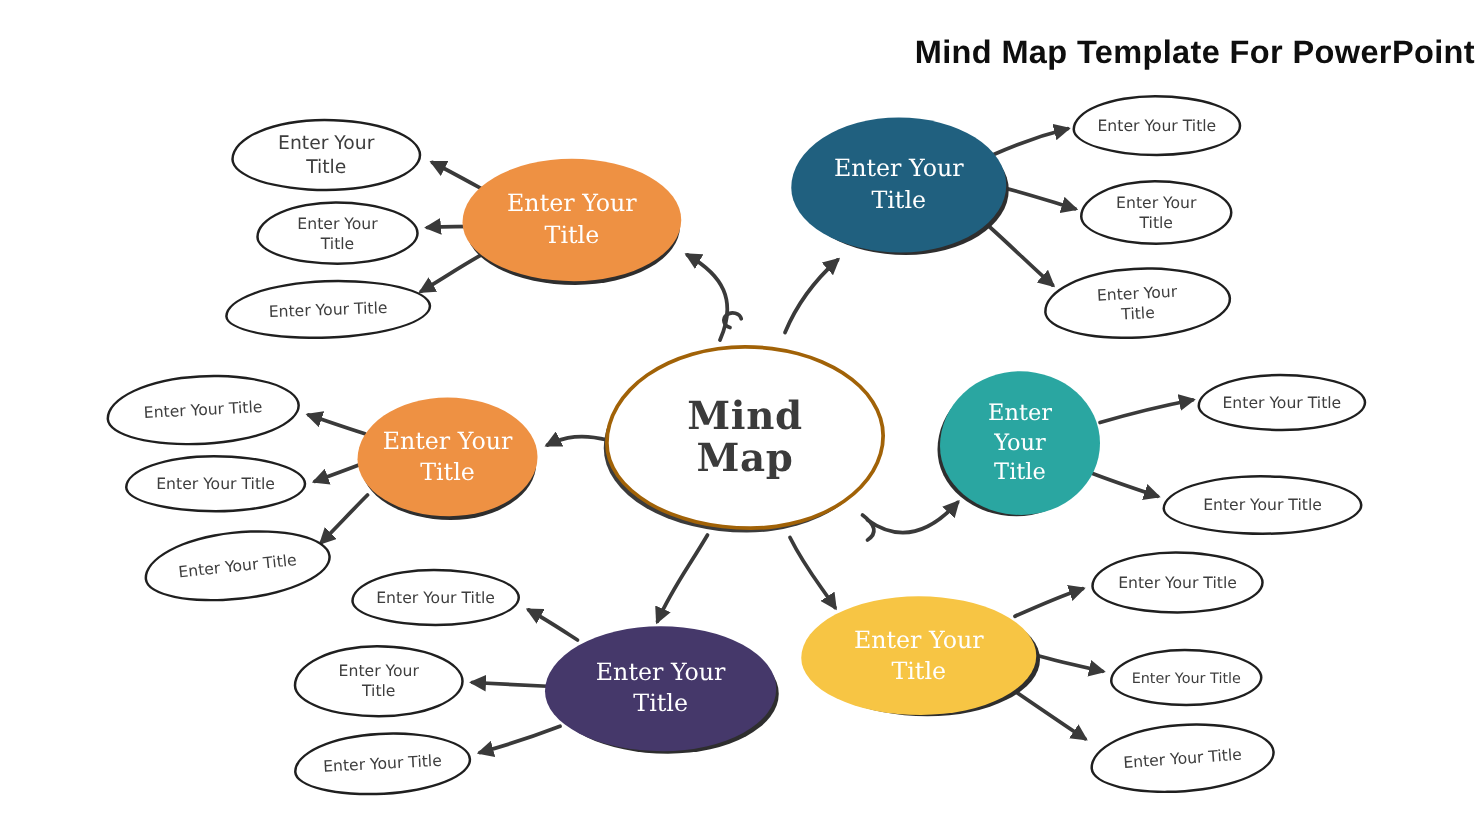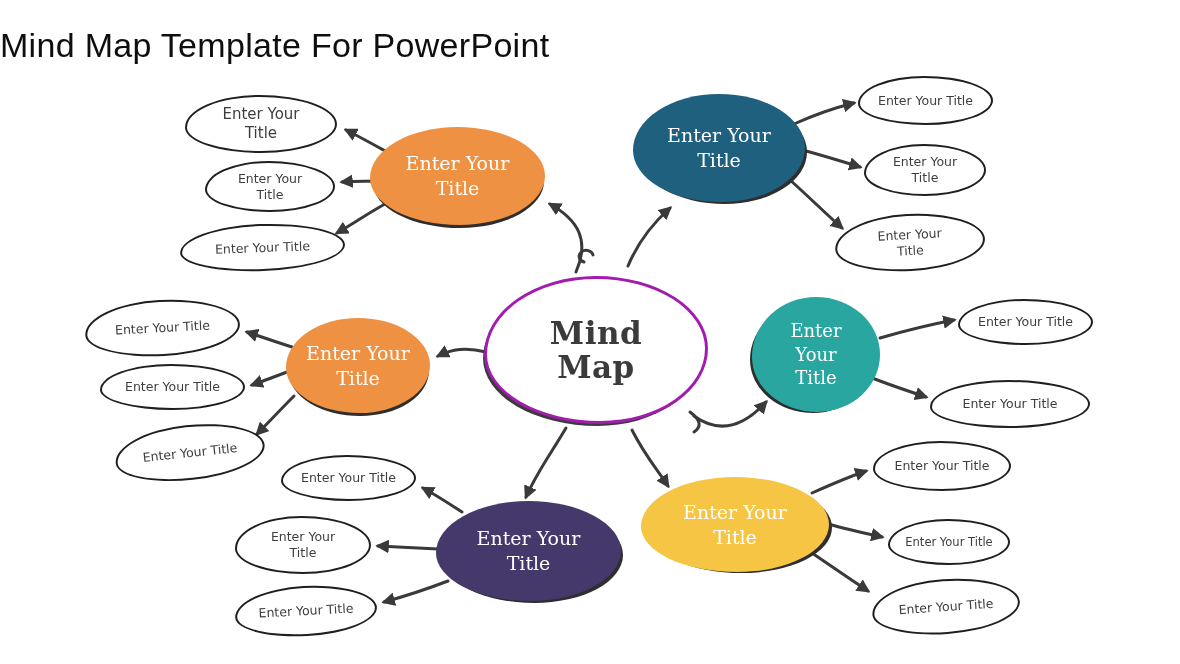--- a/index.html
+++ b/index.html
@@ -8,40 +8,40 @@
 
   .canvas {
     position:relative;
     width:1180px; height:664px;
     background:#ffffff;
     overflow:hidden;
   }
 
   .page-title {
     position:absolute; top:26px; left:0; width:100%;
-    text-align:left;
+    text-align:right;
     font-family:"Liberation Sans", sans-serif;
-    font-weight:normal;
-    font-size:34px;
+    font-weight:bold;
+    font-size:26px;
     letter-spacing:.3px;
     color:#0e0e0e;
   }
 
   svg.arrows { position:absolute; left:0; top:0; width:1180px; height:664px; }
 
   .node {
     position:absolute;
     display:flex; align-items:center; justify-content:center;
     text-align:center;
     border-radius:50%;
   }
 
   .center-node {
     background:#ffffff;
-    border:3px solid #a21caf;
+    border:3px solid #a16207;
     border-radius:50% 50% 48% 52% / 53% 49% 51% 47%;
     box-shadow:-3px 4px 0 -2px #3b3b3b;
     color:#3b3b3b;
     font-family:"DejaVu Serif", serif;
     font-weight:bold;
     font-size:31px;
     line-height:1.1;
     letter-spacing:.5px;
   }
   .center-node span { display:inline-block; max-width:130px; }

